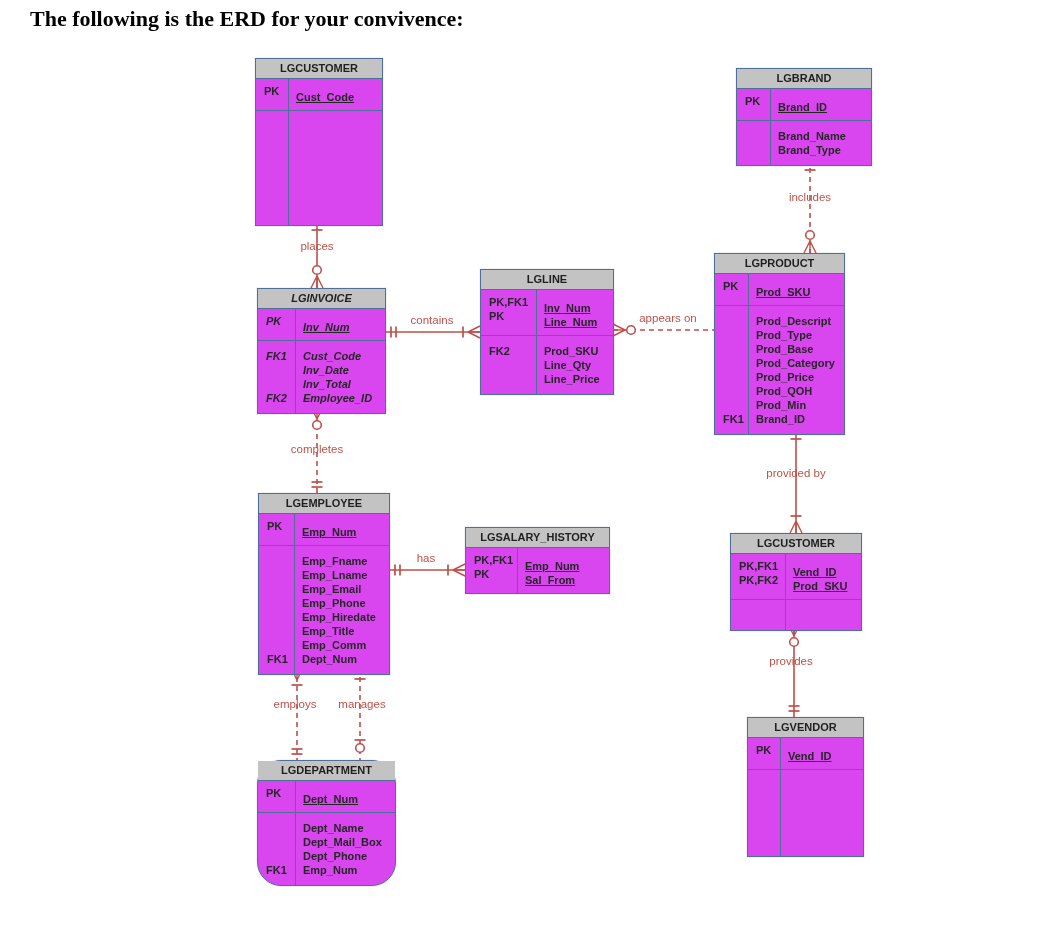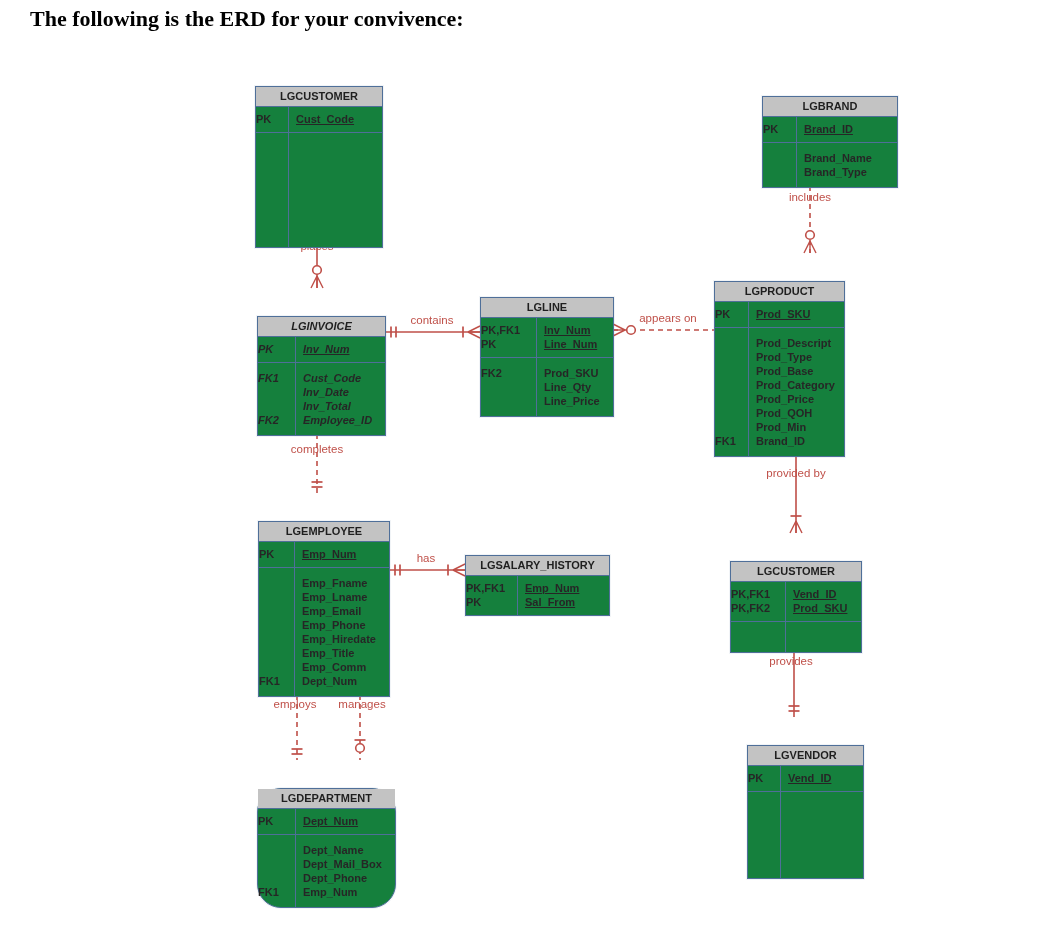--- a/index.html
+++ b/index.html
@@ -3,28 +3,28 @@
 <meta charset="utf-8">
 <style>
   html,body{margin:0;padding:0;background:#ffffff;}
   #page{position:relative;width:1038px;height:948px;background:#fff;overflow:hidden;
         font-family:"Liberation Sans",sans-serif;}
   #page-title{position:absolute;left:30px;top:6px;margin:0;
 bae        font-family:"Liberation Serif",serif;font-size:22px;font-weight:bold;color:#000;}
   h1#page-title{position:absolute;left:30px;top:6px;margin:0;
         font-family:Liberation Serif, serif;font-size:22px;font-weight:bold;color:#000;}
   #rel-svg{position:absolute;left:0;top:0;width:1038px;height:948px;pointer-events:none;}
-  .entity{position:absolute;background:#15803d;border:1.6px solid #4f6f99;
-          box-shadow:0 0 0 1px rgba(79,111,153,.08);margin-top:28px;}
+  .entity{position:absolute;background:#d946ef;border:1.6px solid #4f6f99;
+          box-shadow:0 0 0 1px rgba(79,111,153,.08);}
   .ehead{height:19px;line-height:19px;text-align:center;background:#c3c3c3;
          border-bottom:1.6px solid #4f6f99;font-size:11px;font-weight:bold;color:#1f1f1f;}
   .esec{display:flex;border-bottom:1.6px solid #4f6f99;}
   .esec:last-child{border-bottom:none;}
-  .kcol{flex:0 0 auto;border-right:1.6px solid #4f6f99;padding:5px 0 6px 0;box-sizing:border-box;}
-  .acol{flex:1 1 auto;padding:5px 0 6px 7px;overflow:hidden;}
+  .kcol{flex:0 0 auto;border-right:1.6px solid #4f6f99;padding:5px 0 6px 8px;box-sizing:border-box;}
+  .acol{flex:1 1 auto;padding:11px 0 6px 7px;overflow:hidden;}
   .attrs .kcol,.attrs .acol{padding-top:8px;padding-bottom:8px;}
   .krow,.arow{height:14px;line-height:14px;font-size:11px;font-weight:bold;color:#262626;white-space:nowrap;}
   .arow.pk{text-decoration:underline;}
   .rel-label{font-size:11.5px;fill:#bf4f48;font-family:"Liberation Sans",sans-serif;}
 </style>
 </head>
 <body>
 
 <div id="page">
   <h1 id="page-title">The following is the ERD for your convivence:</h1>
@@ -164,21 +164,21 @@
             <div class="krow">&nbsp;</div>
             <div class="krow">&nbsp;</div>
             <div class="krow">&nbsp;</div>
             <div class="krow">&nbsp;</div>
             <div class="krow">&nbsp;</div>
             <div class="krow">&nbsp;</div>
             <div class="krow">&nbsp;</div>
           </div>
         </div>
       </div>
-      <div class="entity" style="left: 762px; top: 68px; width: 134px;">
+      <div class="entity" style="left: 736px; top: 68px; width: 134px;">
         <div class="ehead">LGBRAND</div>
         <div class="esec">
           <div class="kcol" style="width: 34px;">
             <div class="krow">PK</div>
           </div>
           <div class="acol">
             <div class="arow pk">Brand_ID</div>
           </div>
         </div>
         <div class="esec attrs">

